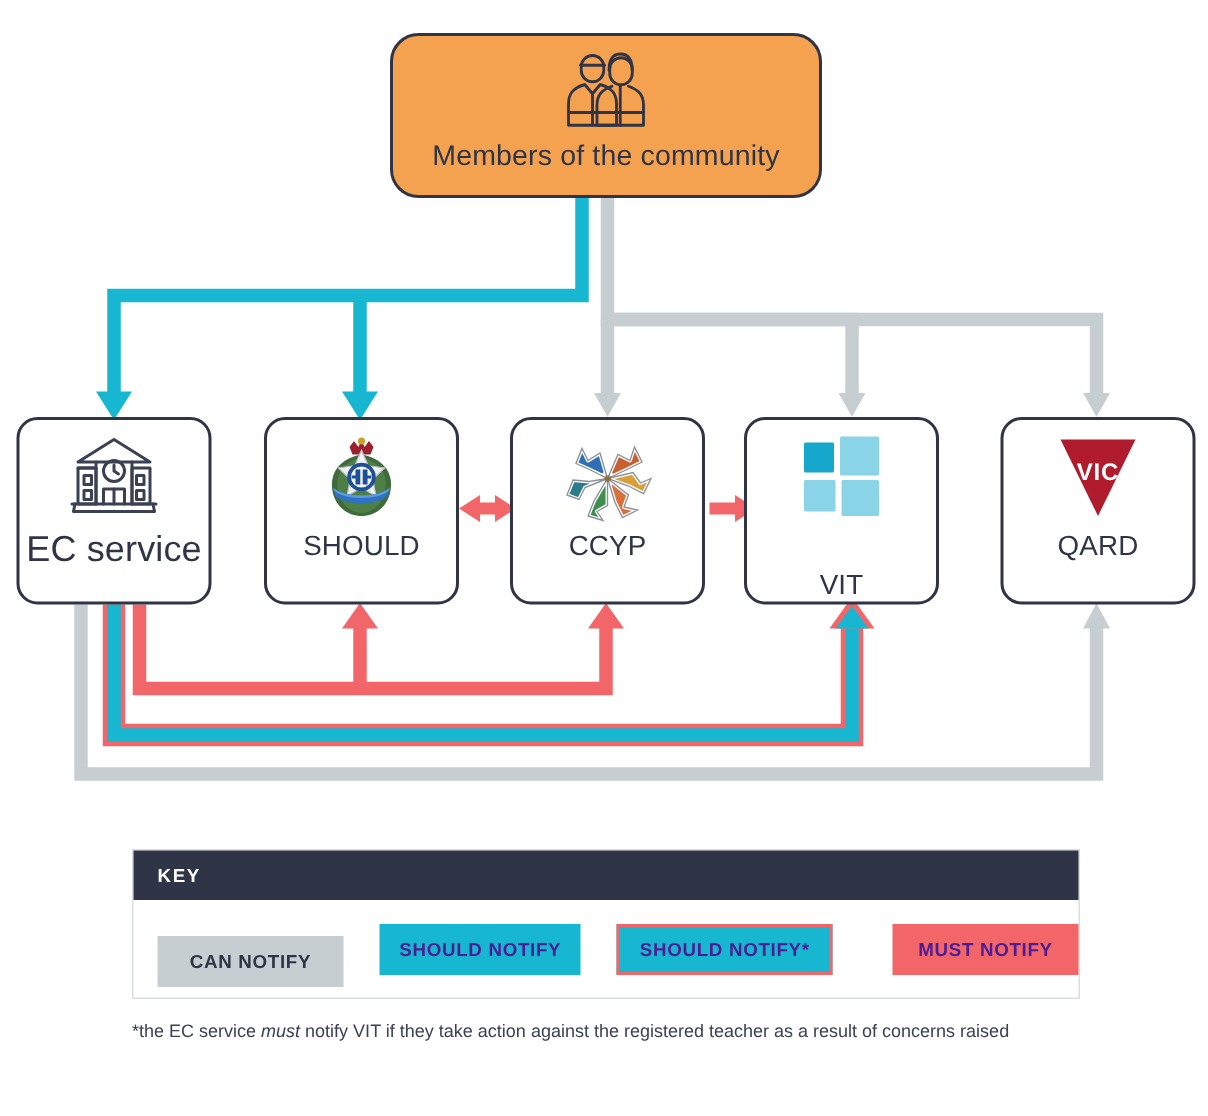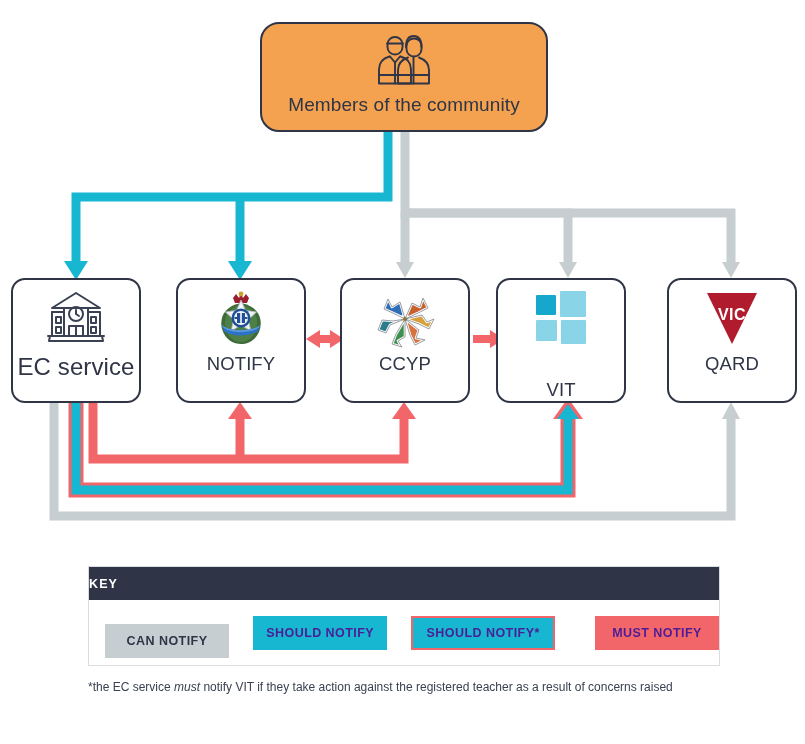--- a/index.html
+++ b/index.html
@@ -42,21 +42,21 @@
   #n-qard {left:667px;}
   #n-ec .lbl{font-size:24px;}
 
   
   #keybox{
     position:absolute;left:88px;top:566px;width:632px;height:100px;
     box-sizing:border-box;border:1px solid #d9dde1;background:#fff;z-index:6;
   }
   #keyhead{
     height:33px;background:#2f3546;color:#ffffff;
-    display:flex;align-items:center;
+    display:flex;align-items:center;padding-left:16px;
     font-size:12.5px;font-weight:bold;letter-spacing:1.1px;
   }
   #keyitems{
     height:66px;display:flex;align-items:center;padding-left:16px;gap:24px;
   }
   .swatch{
     height:34px;display:flex;align-items:center;justify-content:center;
     box-sizing:border-box;
     font-size:12.5px;font-weight:bold;letter-spacing:.45px;
     color:#4c1d95;white-space:nowrap;padding:0 14px;
@@ -201,21 +201,21 @@
         <circle cx="28" cy="29" r="9.5" fill="#1f4f96"></circle>
         <circle cx="28" cy="29" r="7" fill="#f2f5f8"></circle>
         <path d="M24 24h8v10h-8z" fill="#1f4f96"></path>
         <path d="M21.5 29h13" stroke="#1f4f96" stroke-width="2"></path>
         <path d="M28 22.5v13" stroke="#f2f5f8" stroke-width="1.6"></path>
 
         <path d="M9 36 C16 43 40 43 47 36 L45 42 C38 48 18 48 11 42Z" fill="#2d72c4"></path>
         <path d="M9 36 C16 43 40 43 47 36 L46.2 38.2 C39 44.6 17 44.6 9.8 38.2Z" fill="#5a9ae0"></path>
       </svg>
     </div>
-    <div class="lbl">NOTIFY</div>
+    <div class="lbl">SHOULD</div>
   </div>
 
   <div class="node rownode" id="n-ccyp">
     <div class="ic">
       <svg width="62" height="60" viewBox="0 0 62 60">
         <g stroke="#ffffff" stroke-width="2.6" stroke-linejoin="round" stroke-linecap="round">
 
           <path d="M31 30 L26 13 L18 18 L14 10 L10 20 L19 24 Z" fill="#2f6fb5"></path>
           <path d="M31 30 L38 14 L46 18 L49 9 L54 19 L44 24 Z" fill="#c8612f"></path>
           <path d="M31 30 L48 26 L53 33 L60 30 L55 40 L45 35 Z" fill="#d9a03a"></path>

